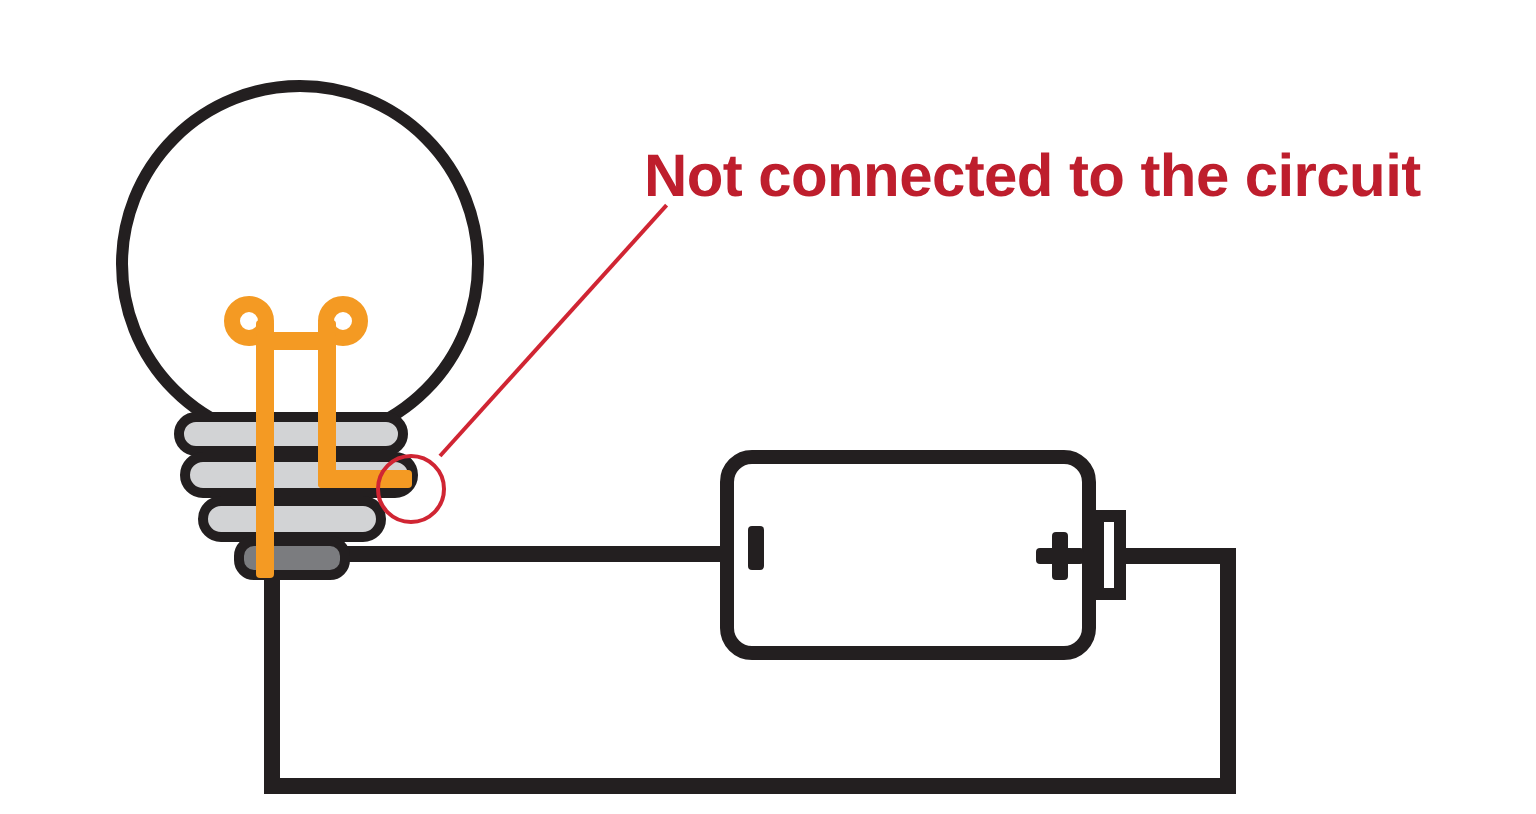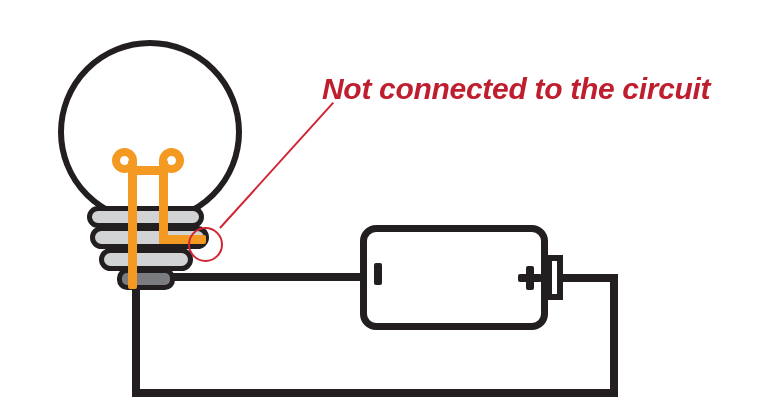--- a/index.html
+++ b/index.html
@@ -88,21 +88,20 @@
     background: var(--annotation-line, #d02533);
     transform: rotate(-47.9deg);
     transform-origin: left center;
   }
   .annotation-text {
     left: 322px; top: 72px;
     font-size: 30px; font-weight: bold; line-height: 34px;
     letter-spacing: -0.3px;
     color: var(--annotation-text, #be1e2d);
     white-space: nowrap;
-    font-style: italic;
   }
 
   .sr-only {
     position: absolute; width: 1px; height: 1px;
     overflow: hidden; clip: rect(0 0 0 0); white-space: nowrap;
   }
 </style>
 </head>
 <body>
 

